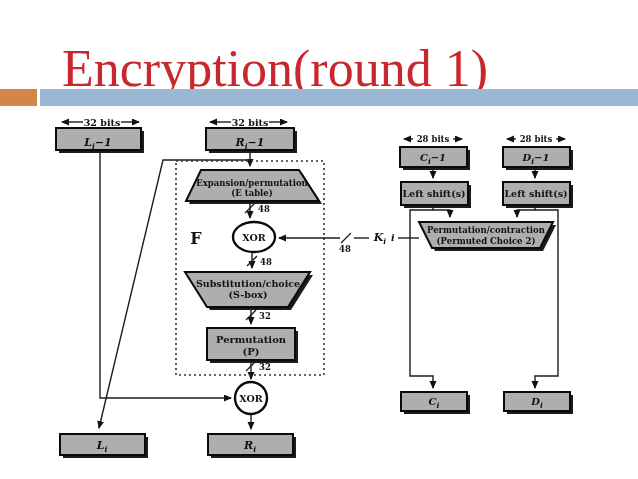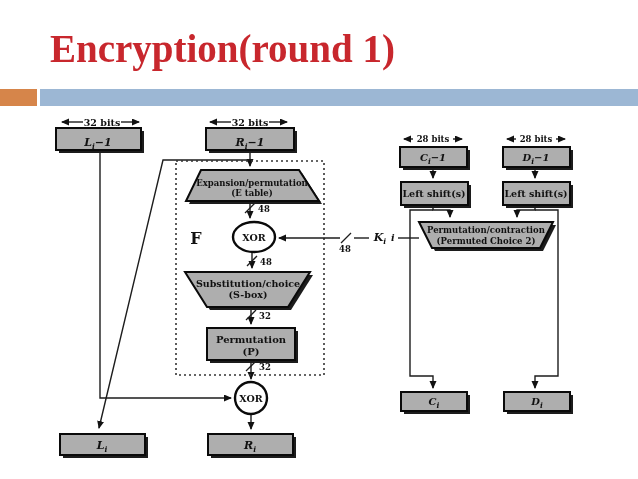--- a/index.html
+++ b/index.html
@@ -2,24 +2,24 @@
 <html><head>
 <meta charset="utf-8">
 <style>
   html,body { margin:0; padding:0; background:#ffffff; }
   .slide {
     position:relative; width:638px; height:479px;
     background:#ffffff; overflow:hidden;
     font-family:"DejaVu Serif", serif;
   }
   .title {
-    position:absolute; left:46px; top:24px; margin:4px;
+    position:absolute; left:46px; top:24px; margin:16px;
     font-family:"Liberation Serif", serif;
-    font-weight:bold;
-    font-size:39px; line-height:1.1;
+    font-weight:normal;
+    font-size:52px; line-height:1.1;
     color:#c8272d; letter-spacing:0px;
     white-space:nowrap;
   }
   .accent-orange { position:absolute; left:0; top:89px; width:37px; height:17px; background:#d6854a; }
   .accent-blue   { position:absolute; left:40px; top:89px; width:598px; height:17px; background:#9cb7d4; }
 
   svg.fig { position:absolute; left:0; top:0; }
 
   
   text { font-family:"DejaVu Serif", serif; fill:#111; }

